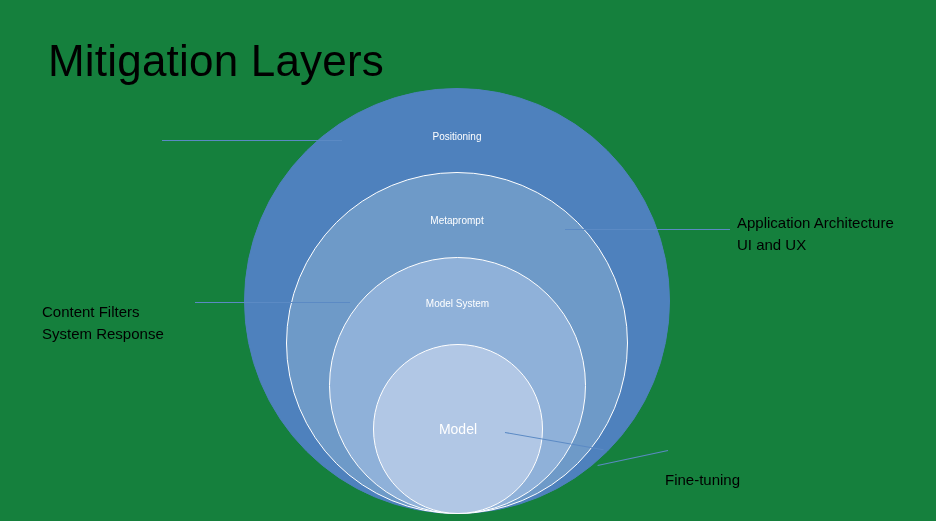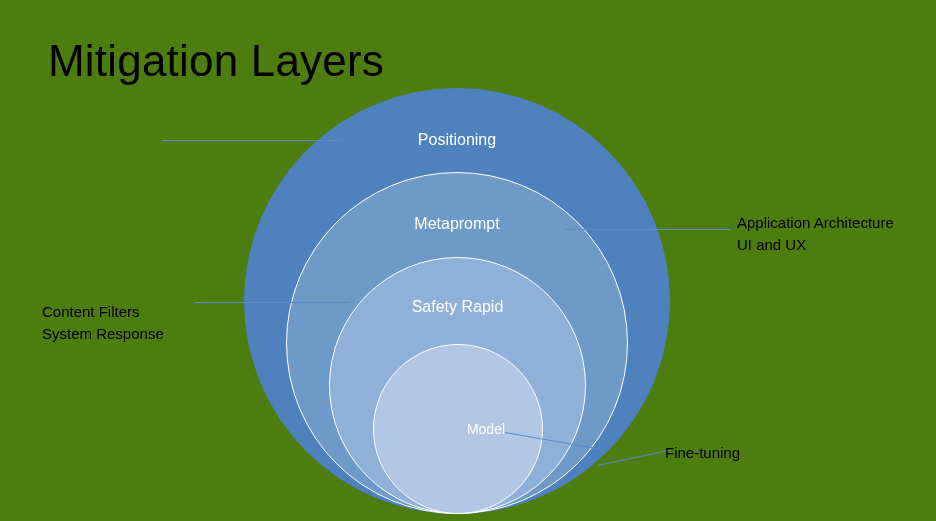--- a/index.html
+++ b/index.html
@@ -7,21 +7,21 @@
     padding: 0;
     background: #ffffff;
   }
   body {
     font-family: "Liberation Sans", sans-serif;
   }
   #slide {
     position: relative;
     width: 936px;
     height: 521px;
-    background: #4d7c0f;
+    background: #15803d;
     overflow: hidden;
   }
   #title {
     position: absolute;
     left: 48px;
     top: 36px;
     font-size: 44px;
     font-weight: 300;
     letter-spacing: 0.2px;
     color: #000000;
@@ -65,41 +65,41 @@
     height: 170px;
     background: #B1C7E5;
     border: 1.4px solid #ffffff;
   }
 
   .ring-label {
     position: absolute;
     width: 100%;
     text-align: center;
     color: #ffffff;
-    font-size: 16px;
+    font-size: 10px;
     font-weight: 400;
     white-space: nowrap;
   }
   #label-positioning { top: 42px; }
   #label-application { top: 42px; }
   #label-safety      { top: 40px; }
-  #label-model       { top: 76px; font-size: 14px; padding-left: 28px; }
+  #label-model       { top: 76px; font-size: 14px; }
 
   
   .callout {
     position: absolute;
     font-size: 15px;
     line-height: 22px;
     color: #000000;
     white-space: nowrap;
   }
   #callout-positioning { left: 14px;  top: 128px; }
   #callout-safety      { left: 42px;  top: 277px; margin-top: 24px; }
   #callout-application { left: 737px; top: 212px; }
-  #callout-finetune    { left: 665px; top: 442px; }
+  #callout-finetune    { left: 665px; top: 469px; }
 
   
   .leader {
     position: absolute;
     background: #5B8AC4;
     height: 1px;
   }
   #leader-positioning { left: 162px; top: 140px; width: 180px; }
   #leader-safety      { left: 195px; top: 302px; width: 155px; }
   #leader-application { left: 565px; top: 229px; width: 165px; }
@@ -127,21 +127,21 @@
 
   <div class="ring" id="ring-positioning">
     <div class="ring-label" id="label-positioning">Positioning</div>
   </div>
 
   <div class="ring" id="ring-application">
     <div class="ring-label" id="label-application">Metaprompt</div>
   </div>
 
   <div class="ring" id="ring-safety">
-    <div class="ring-label" id="label-safety">Safety Rapid</div>
+    <div class="ring-label" id="label-safety">Model System</div>
   </div>
 
   <div class="ring" id="ring-model">
     <div class="ring-label" id="label-model">Model</div>
   </div>
 
   <div class="leader" id="leader-positioning"></div>
   <div class="leader" id="leader-safety"></div>
   <div class="leader" id="leader-application"></div>
   <div class="leader" id="leader-finetune"></div>

